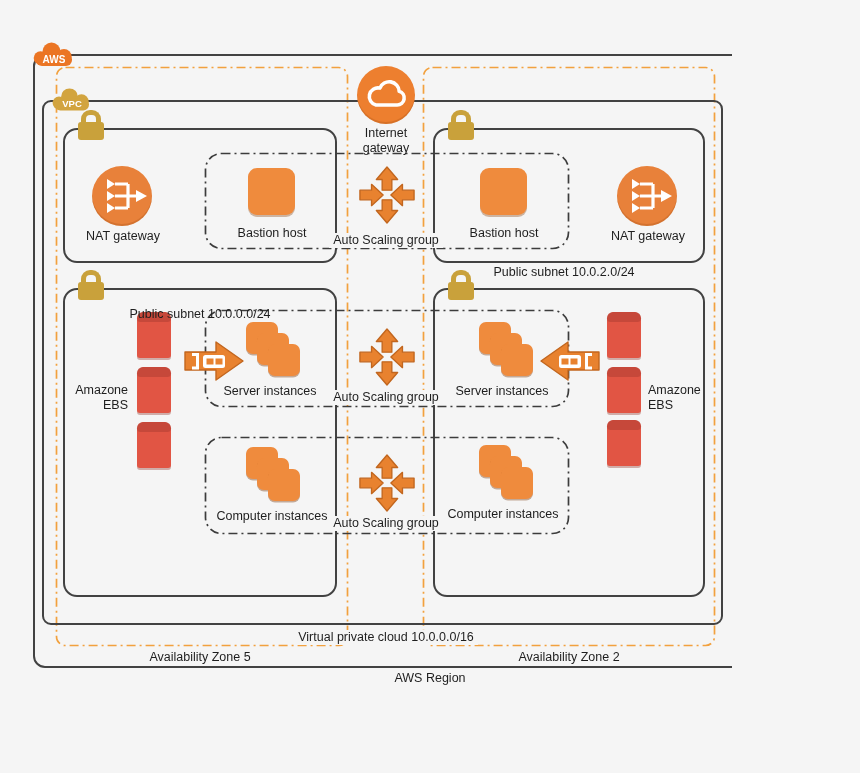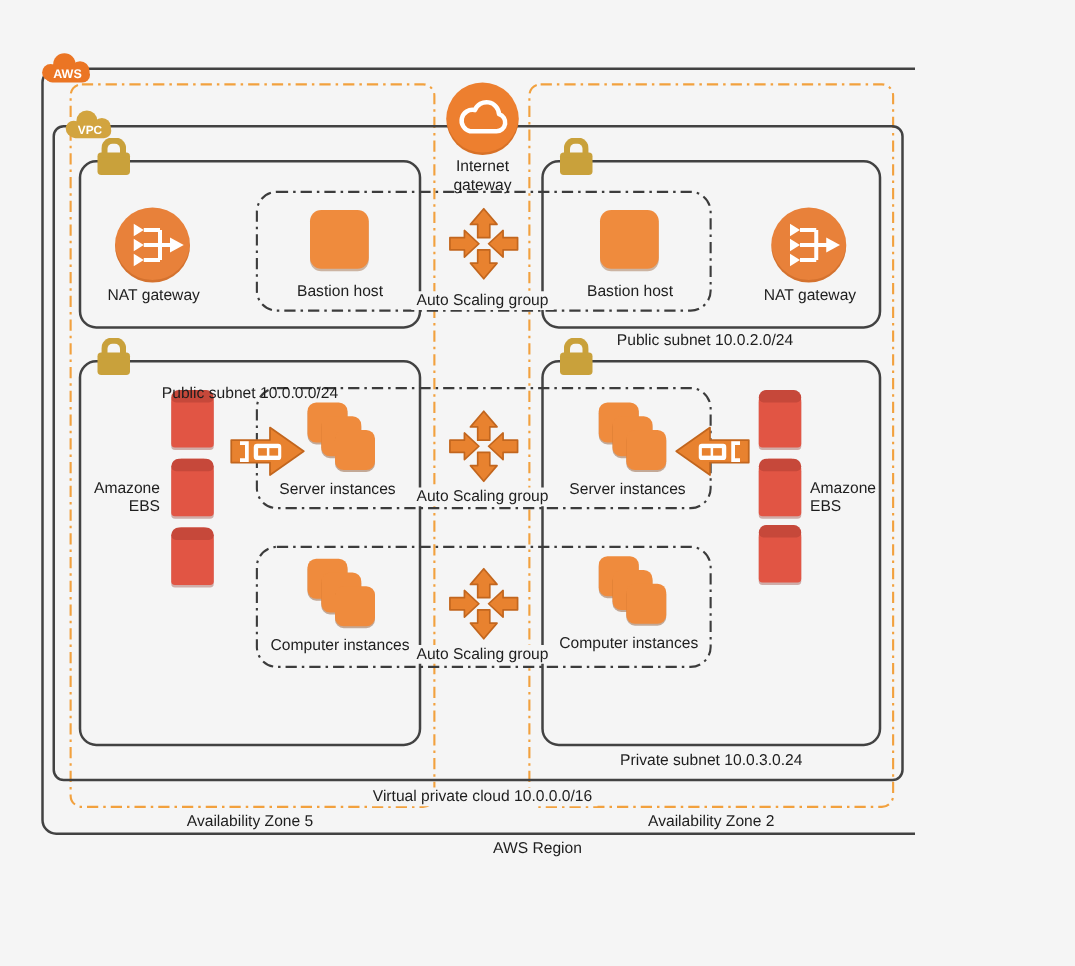--- a/index.html
+++ b/index.html
@@ -238,21 +238,20 @@
     <g fill="none" stroke="#ffffff" stroke-width="2.6">
       <rect x="9.5" y="9.5" width="32" height="13"></rect>
       <rect x="9.5" y="27.5" width="32" height="13"></rect>
       <path d="M20.2,9.5 V22.5 M30.8,9.5 V22.5 M20.2,27.5 V40.5 M30.8,27.5 V40.5"></path>
     </g>
   </svg>
   <div class="lbl" style="left:742px;top:404px;width:70px;">AMI</div>
 
   <div class="lbl" style="left:118px;top:283px;width:164px;margin-top:24px;">Public subnet 10.0.0.0/24</div>
   <div class="lbl" style="left:482px;top:265px;width:164px;">Public subnet 10.0.2.0/24</div>
-  <div class="lbl" style="left:479px;top:601px;width:180px;">Private subnet 10.0.3.0.24</div>
 
   <div class="lbl" style="left:276px;top:630px;width:220px;">
     <span class="mask">Virtual private cloud 10.0.0.0/16</span></div>
 
   <div class="lbl" style="left:120px;top:650px;width:160px;">Availability Zone 5</div>
   <div class="lbl" style="left:489px;top:650px;width:160px;">Availability Zone 2</div>
 
   <div class="lbl" style="left:380px;top:671px;width:100px;">AWS Region</div>
 
 </div>

